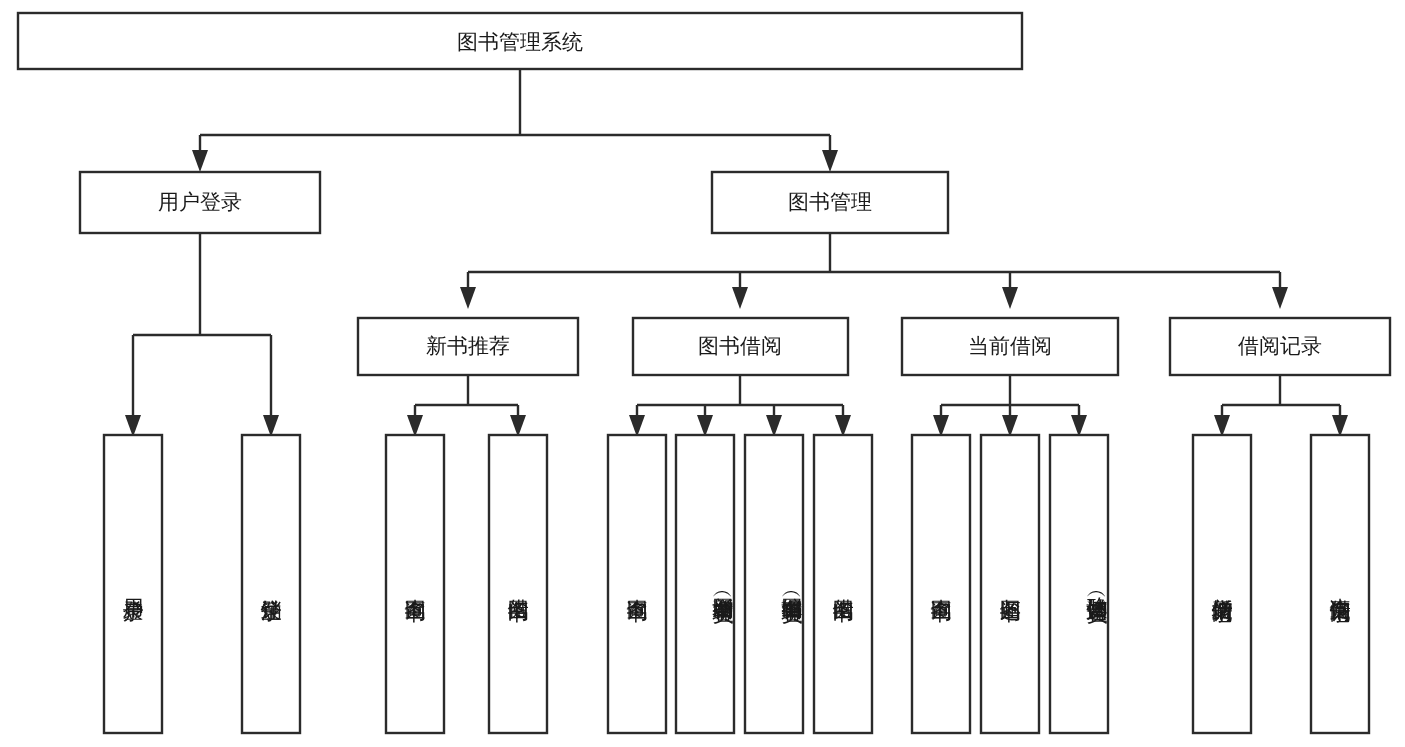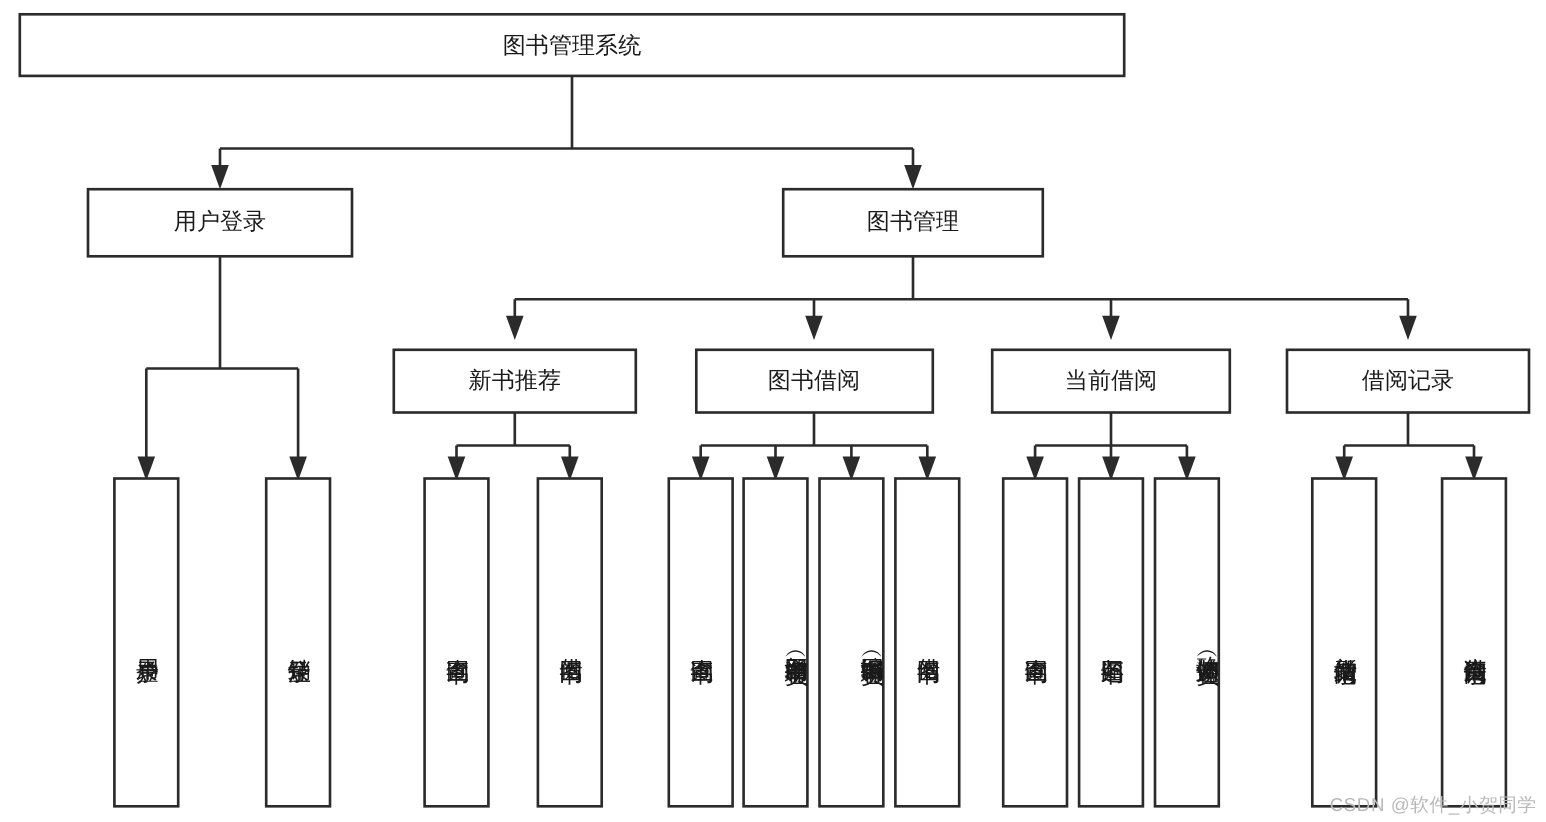--- a/index.html
+++ b/index.html
@@ -181,15 +181,14 @@
   <div class="vlabel-wrap" style="left:912px; top:435px; width:58px; height:298px;">查询图书</div>
 
   <div class="vlabel-wrap" style="left:981px; top:435px; width:58px; height:298px;">归还图书</div>
 
   <div class="vlabel-wrap" style="left:1050px; top:435px; width:58px; height:298px; align-items:flex-start;">确认归还（管理员）</div>
 
   <div class="vlabel-wrap" style="left:1193px; top:435px; width:58px; height:298px;">新增借阅记录</div>
 
   <div class="vlabel-wrap" style="left:1311px; top:435px; width:58px; height:298px;">查询借阅记录</div>
 
-  <div class="watermark">CSDN @软件_小贺同学</div>
 
 </div>
 
 </body></html>

